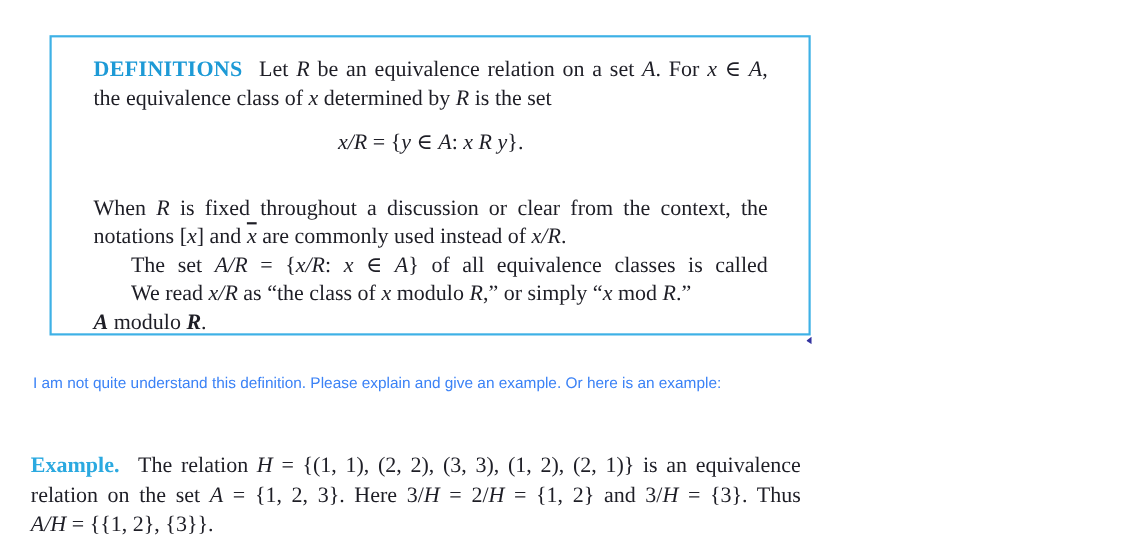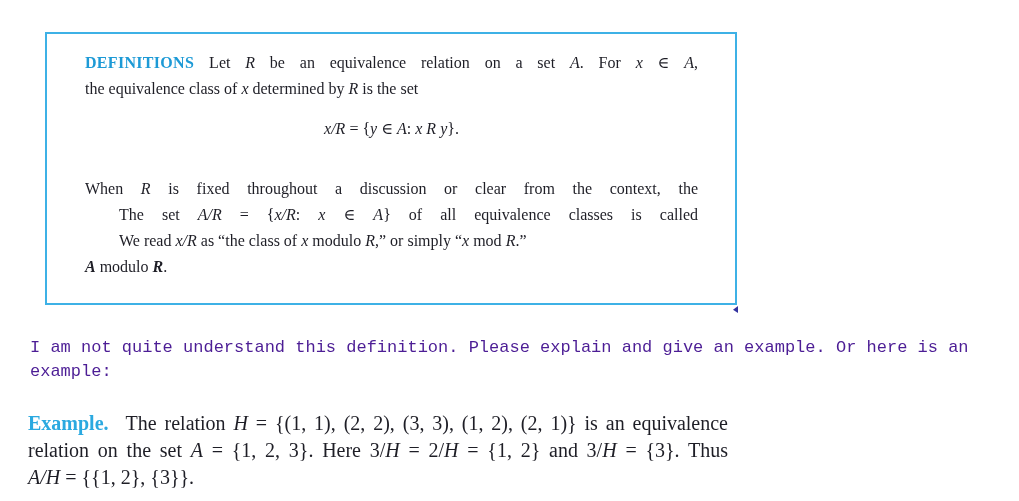--- a/index.html
+++ b/index.html
@@ -15,21 +15,21 @@
   
   .def-box {
     position: absolute;
     left: 45px; top: 32px;
     width: 692px; height: 273px;
     box-sizing: border-box;
     border: 2px solid #3eb1e6;
     background: #ffffff;
     padding: 16px 37px 0 38px;
     color: #1e1e26;
-    font-size: 16px;
+    font-size: 20px;
   }
   .line {
     line-height: 26px;
     text-align: left;
     text-justify: inter-word;
     white-space: normal;
   }
   .just { text-align: justify; text-align-last: justify; }
   .indent { text-indent: 34px; }
   .formula {
@@ -51,24 +51,24 @@
     width: 5px; height: 7px;
     background: #3333a0;
     clip-path: polygon(100% 0, 100% 100%, 0 55%);
   }
 
   
   .question {
     position: absolute;
     left: 30px; top: 336px;
     width: 985px;
-    font-family: Liberation Mono, monospace;
-    font-size: 17px;
+    font-family: Liberation Sans, sans-serif;
+    font-size: 14px;
     line-height: 24px;
-    color: #4c1d95;
+    color: #3b82f6;
   }
 
   
   .example {
     position: absolute;
     left: 28px; top: 410px;
     width: 700px;
     color: #1e1e26;
     font-size: 20px;
   }
@@ -77,20 +77,21 @@
 </head>
 <body>
 
 <div class="page">
 
   <div class="def-box">
     <div class="line just"><span class="seg-h">DEFINITIONS</span><span>Let </span><span class="seg-i">R</span><span> be an equivalence relation on a set </span><span class="seg-i">A</span><span>. For </span><span class="seg-i">x</span><span> ∈ </span><span class="seg-i">A</span><span>,</span></div>
     <div class="line"><span>the </span><span class="seg-b">equivalence class</span><span> of </span><span class="seg-i">x</span><span> determined by </span><span class="seg-i">R</span><span> is the set</span></div>
     <div class="line formula"><span class="seg-i">x/R</span><span> = {</span><span class="seg-i">y</span><span> ∈ </span><span class="seg-i">A</span><span>: </span><span class="seg-i">x R y</span><span>}.</span></div>
     <div class="line just"><span>When </span><span class="seg-i">R</span><span> is fixed throughout a discussion or clear from the context, the</span></div>
+    <div class="line"><span>notations [</span><span class="seg-i">x</span><span>] and </span><span class="seg-iol">x</span><span> are commonly used instead of </span><span class="seg-i">x/R</span><span>.</span></div>
     <div class="line indent just"><span>The set </span><span class="seg-i">A/R</span><span> = {</span><span class="seg-i">x/R</span><span>: </span><span class="seg-i">x</span><span> ∈ </span><span class="seg-i">A</span><span>} of all equivalence classes is called</span></div>
     <div class="line indent"><span>We read </span><span class="seg-i">x/R</span><span> as “the class of </span><span class="seg-i">x</span><span> modulo </span><span class="seg-i">R</span><span>,” or simply “</span><span class="seg-i">x</span><span> mod </span><span class="seg-i">R</span><span>.”</span></div>
     <div class="line"><span class="seg-bi">A</span><span> </span><span class="seg-b">modulo</span><span> </span><span class="seg-bi">R</span><span class="seg-b">.</span></div>
   </div>
 
   <div class="cursor-artifact"></div>
 
   <div class="question">I am not quite understand this definition. Please explain and give an example. Or here is an example:</div>
 
   <div class="example">

